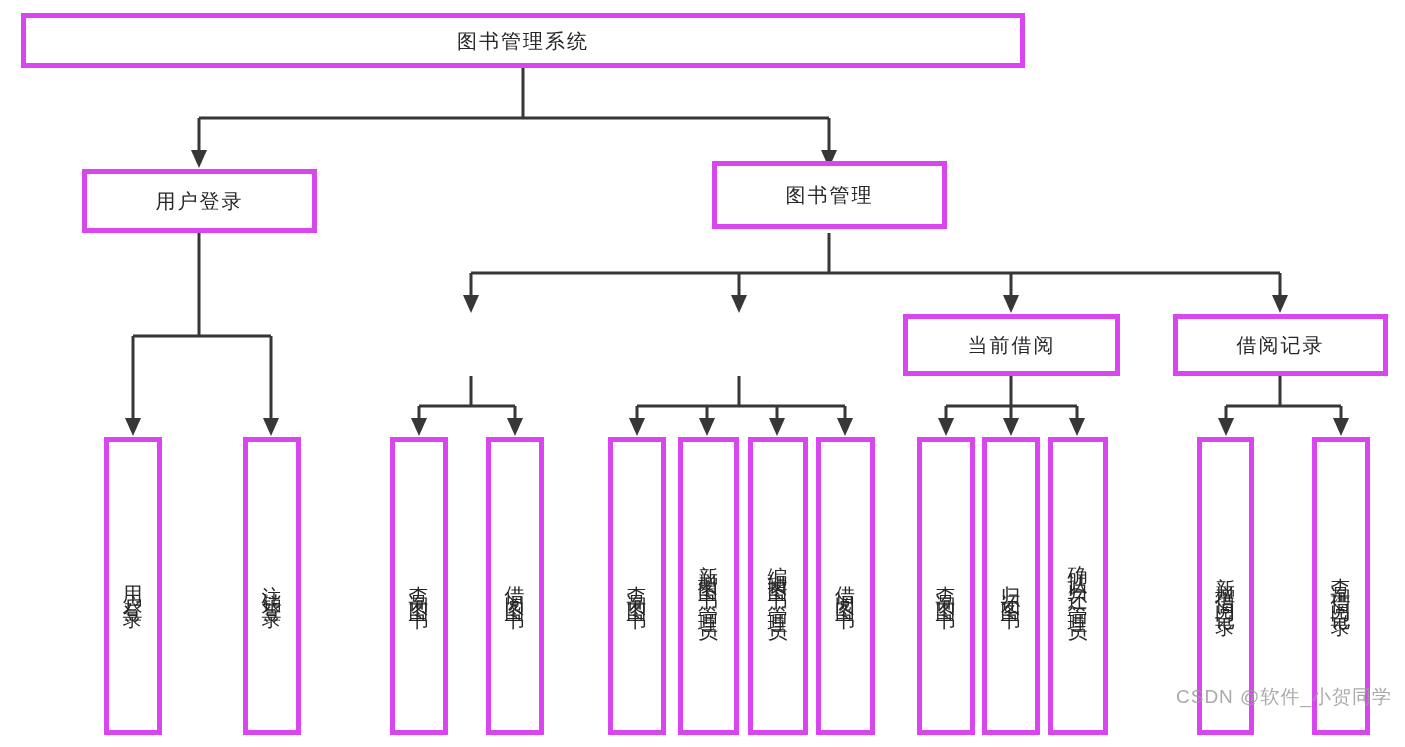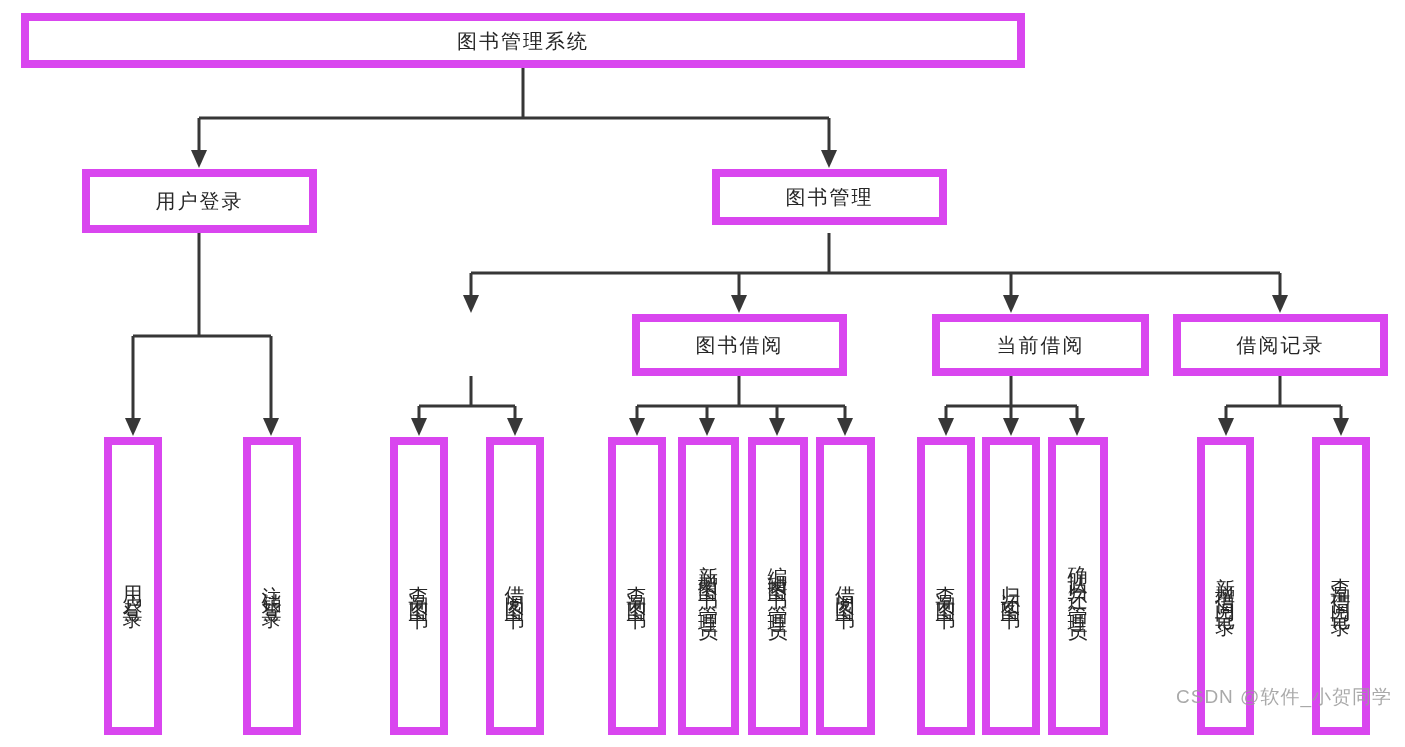--- a/index.html
+++ b/index.html
@@ -14,21 +14,21 @@
   .connectors {
     position: absolute;
     left: 0; top: 0;
     width: 1405px; height: 747px;
     z-index: 1;
   }
   .box {
     position: absolute;
     box-sizing: border-box;
     background: #ffffff;
-    border: 8px solid #d946ef;
+    border: 5px solid #d946ef;
     display: flex;
     align-items: center;
     justify-content: center;
     color: #262626;
     z-index: 2;
   }
   .h-label {
     font-size: 20px;
     letter-spacing: 2px;
     white-space: nowrap;
@@ -36,24 +36,24 @@
   }
   .v-label {
     writing-mode: vertical-rl;
     font-size: 20px;
     letter-spacing: 8px;
     line-height: 1;
   }
   
   #root            { left: 21px;   top: 13px;  width: 1004px; height: 55px; }
   #user-login      { left: 82px;   top: 169px; width: 235px;  height: 64px; }
-  #book-mgmt       { left: 712px;  top: 169px; width: 235px;  height: 56px; }
+  #book-mgmt       { left: 712px;  top: 161px; width: 235px;  height: 68px; }
   #new-book        { left: 363px;  top: 314px; width: 217px;  height: 62px; }
   #book-borrow     { left: 632px;  top: 314px; width: 215px;  height: 62px; }
-  #current-borrow  { left: 903px;  top: 314px; width: 217px;  height: 62px; margin-left: 29px; }
+  #current-borrow  { left: 903px;  top: 314px; width: 217px;  height: 62px; }
   #borrow-record   { left: 1173px; top: 314px; width: 215px;  height: 62px; }
   .leaf            { top: 437px; width: 58px; height: 298px; }
   #leaf-user-login    { left: 104px; }
   #leaf-logout        { left: 243px; }
   #leaf-query-book-1  { left: 390px; }
   #leaf-borrow-book-1 { left: 486px; }
   #leaf-query-book-2  { left: 608px; }
   #leaf-add-book      { left: 678px; width: 61px; }
   #leaf-edit-book     { left: 748px; width: 60px; }
   #leaf-borrow-book-2 { left: 816px; width: 59px; }
@@ -116,23 +116,20 @@
     <span class="h-label">图书管理系统</span>
   </div>
 
   <div class="box" id="user-login">
     <span class="h-label">用户登录</span>
   </div>
   <div class="box" id="book-mgmt">
     <span class="h-label">图书管理</span>
   </div>
 
-  <div class="box" id="book-borrow">
-    <span class="h-label">图书借阅</span>
-  </div>
   <div class="box" id="current-borrow">
     <span class="h-label">当前借阅</span>
   </div>
   <div class="box" id="borrow-record">
     <span class="h-label">借阅记录</span>
   </div>
 
   <div class="box leaf" id="leaf-user-login">
     <span class="v-label">用户登录</span>
   </div>

